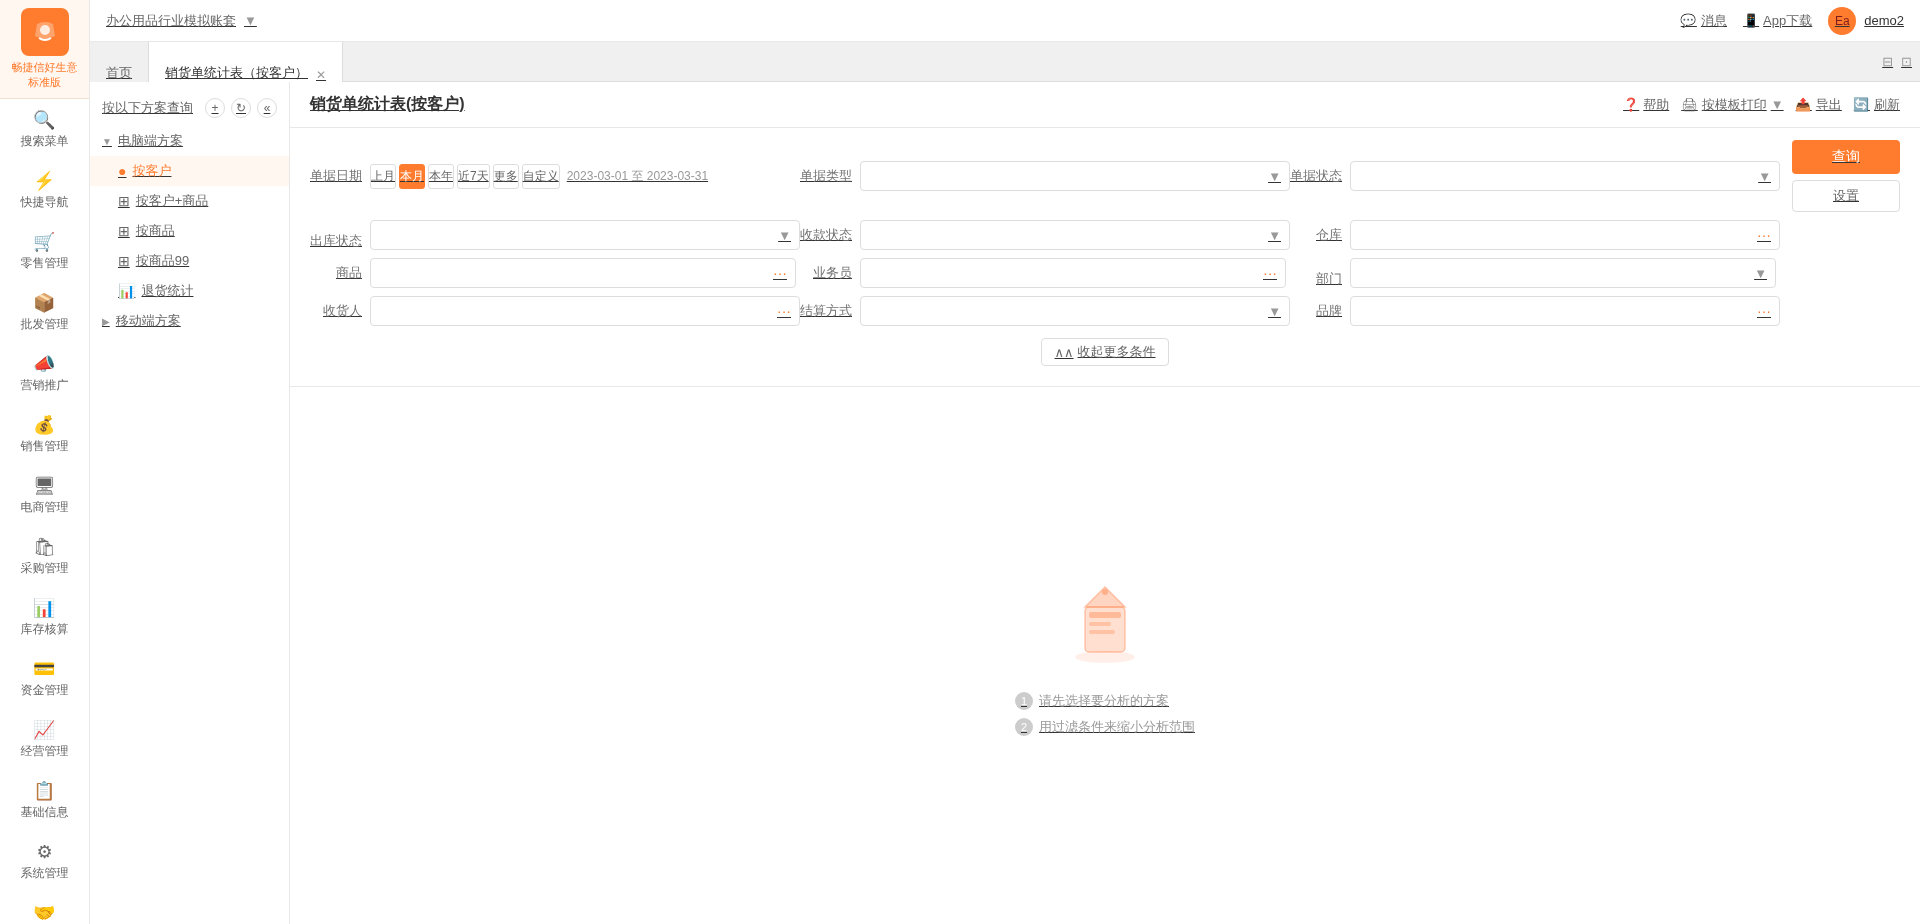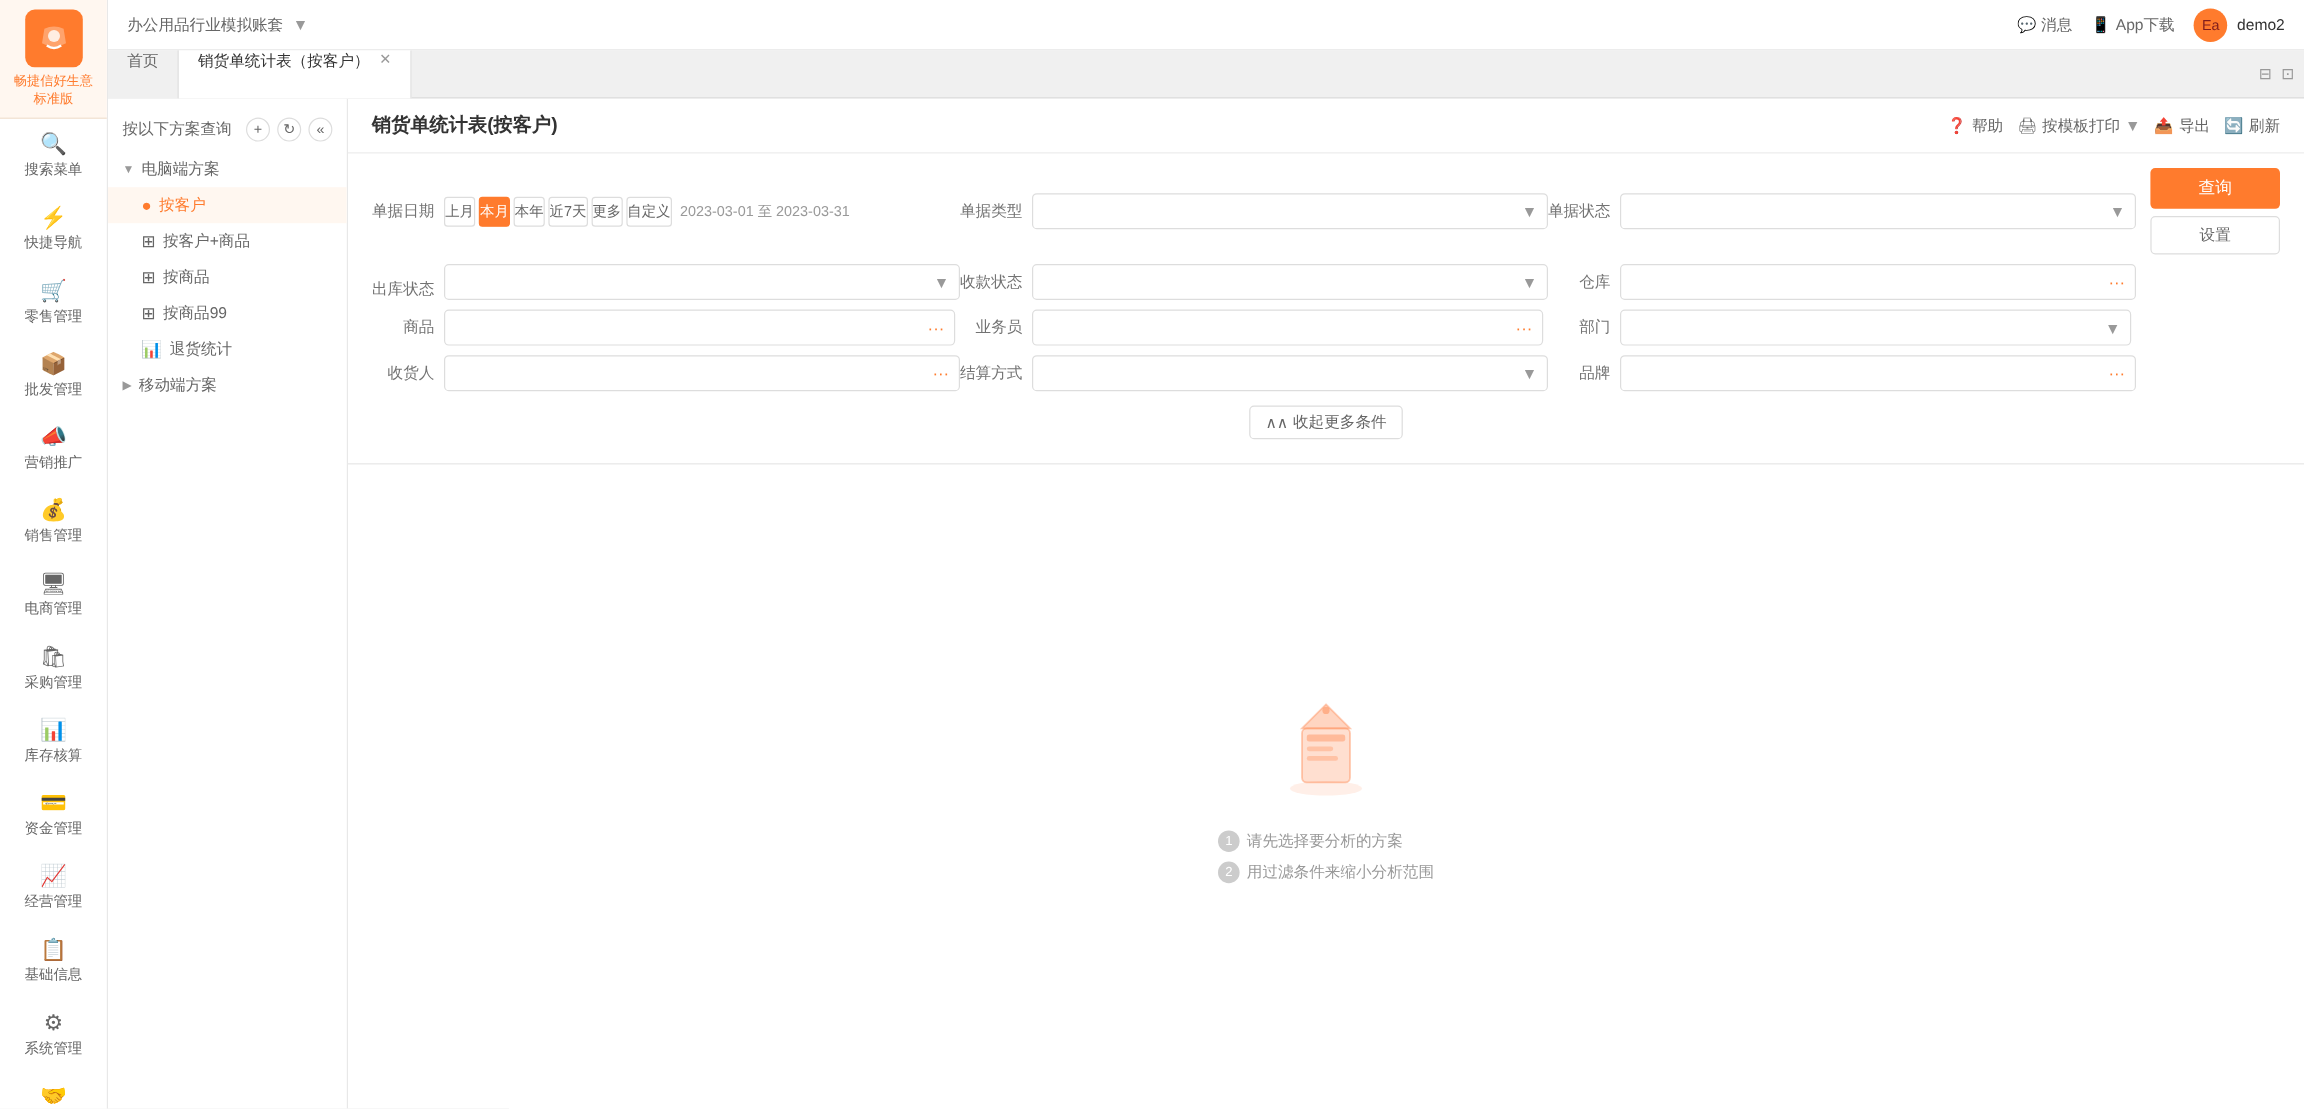--- a/index.html
+++ b/index.html
@@ -9,33 +9,33 @@
     .sidebar { width: 90px; background: #fff; border-right: 1px solid #e8e8e8; display: flex; flex-direction: column; height: 924px; }
     .logo-area { padding: 8px; text-align: center; background: #fff7f0; border-bottom: 1px solid #f0e0d0; }
     .logo-icon { width: 48px; height: 48px; background: #ff7b2d; border-radius: 8px; margin: 0 auto 4px; display: flex; align-items: center; justify-content: center; }
     .logo-icon svg { width: 32px; height: 32px; }
     .logo-label { font-size: 11px; color: #ff7b2d; }
     .sidebar-nav { flex: 1; overflow-y: auto; }
     .sidebar-item { padding: 10px 4px; text-align: center; cursor: pointer; color: #666; font-size: 12px; }
     .sidebar-item .nav-icon { font-size: 18px; margin-bottom: 2px; }
 
     
-    .main { flex: 1; display: flex; flex-direction: column; height: 924px; overflow: hidden; }
+    .main { flex: 1; display: flex; flex-direction: column; height: 924px; overflow: hidden; text-decoration: underline; }
 
     
     .top-header { height: 42px; background: #fff; border-bottom: 1px solid #e8e8e8; display: flex; align-items: center; justify-content: space-between; padding: 0 16px; }
     .header-left { display: flex; align-items: center; gap: 8px; }
     .app-title { font-size: 13px; color: #666; }
     .header-right { display: flex; align-items: center; gap: 16px; }
     .header-btn { display: flex; align-items: center; gap: 4px; color: #666; font-size: 13px; cursor: pointer; }
     .user-avatar { width: 28px; height: 28px; border-radius: 50%; background: #ff7b2d; display: flex; align-items: center; justify-content: center; color: #7f1d1d; font-size: 12px; }
 
     
     .tab-bar { height: 40px; background: #f0f0f0; display: flex; align-items: center; padding: 0; border-bottom: 1px solid #ddd; }
-    .tab { display: flex; align-items: flex-start; height: 40px; padding: 0 16px; background: #f0f0f0; color: #666; font-size: 13px; cursor: pointer; border-right: 1px solid #ddd; }
+    .tab { display: flex; align-items: flex-end; height: 40px; padding: 0 16px; background: #f0f0f0; color: #666; font-size: 13px; cursor: pointer; border-right: 1px solid #ddd; }
     .tab.active { background: #fff; color: #333; border-bottom: none; position: relative; }
     .tab-close { margin-left: 8px; color: #999; font-size: 12px; cursor: pointer; }
     .tab-home { background: #f0f0f0; }
 
     
     .content { flex: 1; display: flex; overflow: hidden; }
 
     
     .left-panel { width: 200px; background: #fff; border-right: 1px solid #e8e8e8; padding: 8px 0; overflow-y: auto; }
     .panel-header { display: flex; align-items: center; justify-content: space-between; padding: 8px 12px; font-size: 13px; color: #666; }
@@ -331,21 +331,21 @@
               <span class="fi-control-dots">···</span>
             </div>
           </div>
           <div style="display:flex;align-items:center;">
             <span class="fi-label">业务员</span>
             <div class="fi-control" style="flex:1;">
               <span></span>
               <span class="fi-control-dots">···</span>
             </div>
           </div>
-          <div style="display:flex;align-items:center;">
+          <div style="display:flex;align-items:flex-end;">
             <span class="fi-label">部门</span>
             <div class="fi-control" style="flex:1;">
               <span></span>
               <span style="color:#999;">▼</span>
             </div>
           </div>
           <div style="padding-left:12px;"></div>
         </div>
 
         <div style="display:grid; grid-template-columns: 1fr 1fr 1fr 120px; gap:0; margin-bottom:4px; align-items:center;">

